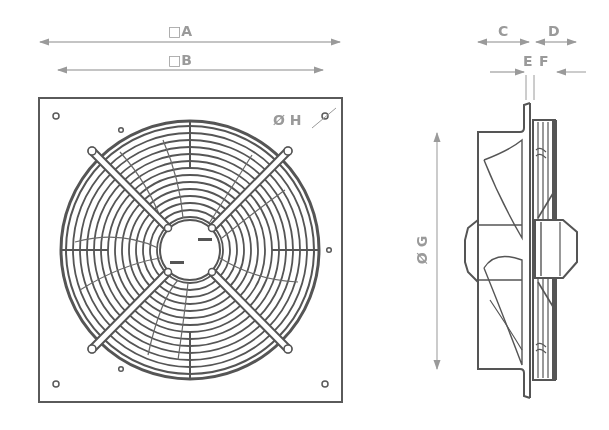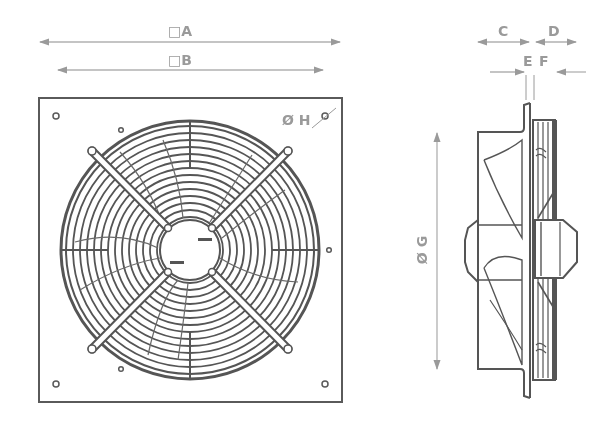--- a/index.html
+++ b/index.html
@@ -142,19 +142,19 @@
 
     <path d="M484,160 Q510,150 522,140 L522,238 Q500,200 484,160" stroke-width="1.4"></path>
     <path d="M484,268 Q495,250 522,260 L522,365 Q505,320 484,268" stroke-width="1.4"></path>
     <path d="M490,300 Q510,330 522,350" stroke-width="1.2"></path>
   </g>
 </svg>
 
   
   <div class="lbl" style="left:168px; top:24px;">□A</div>
   <div class="lbl" style="left:168px; top:53px;">□B</div>
-  <div class="lbl" style="left:282px; top:113px;">Ø H</div>
+  <div class="lbl" style="left:273px; top:113px;">Ø H</div>
   <div class="lbl" style="left:498px; top:24px;">C</div>
   <div class="lbl" style="left:548px; top:24px;">D</div>
   <div class="lbl" style="left:523px; top:54px;">E</div>
   <div class="lbl" style="left:539px; top:54px;">F</div>
   <div class="lbl lbl-vert" style="left:408px; top:243px;">Ø G</div>
 </div>
 
 </body></html>

